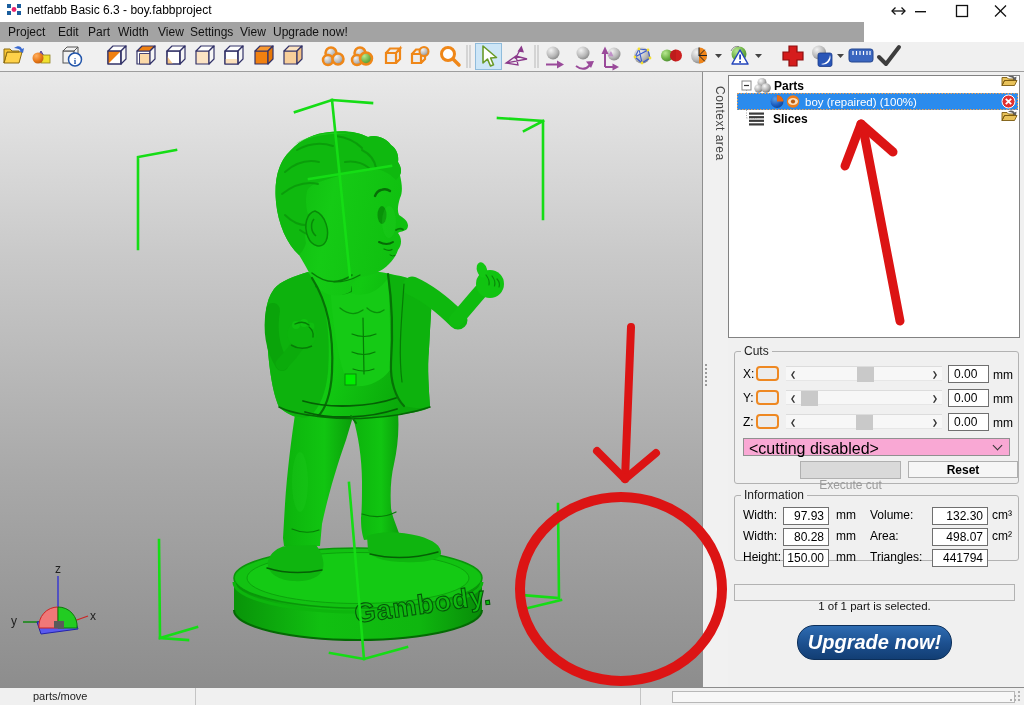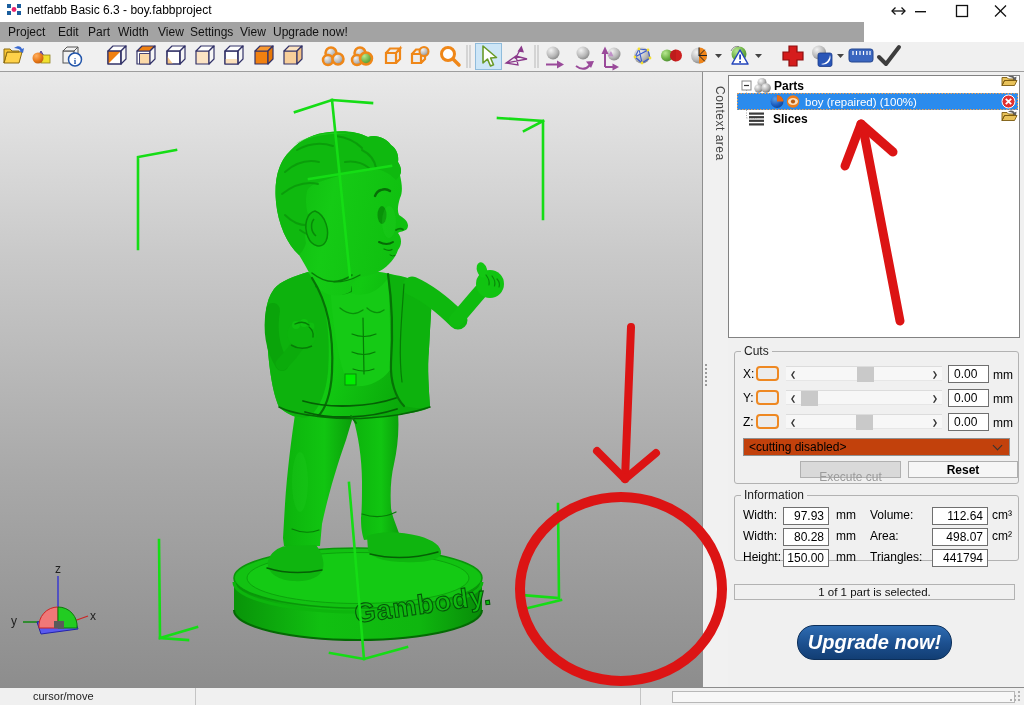--- a/index.html
+++ b/index.html
@@ -26,28 +26,28 @@
   #rpanel { position:absolute; left:728px; top:72px; width:296px; height:615px; background:#f0f0f0; }
   #tree { position:absolute; left:0px; top:3px; width:292px; height:263px; background:#fff; border:1px solid #828282; }
   .grpbox { position:absolute; border:1px solid #b2b2b2; border-radius:3px; }
   .grplabel { position:absolute; top:-8px; left:6px; background:#f0f0f0; padding:0 3px; font-size:12px; color:#222; }
   .cutbtn { width:23px; height:15px; background:#ececec; border:2px solid #ee8822; border-radius:4px; }
   .slider { width:156px; height:15px; background:#f7f7f7; border-top:1px solid #dcdcdc; border-bottom:1px solid #e6e6e6; }
   .slider .arr { position:absolute; top:2.5px; font-size:7.5px; color:#333; }
   .slider .thumb { position:absolute; top:0px; width:17px; height:15px; background:#c9c9c9; }
   .cutinp { width:41px; height:18px; background:#fff; border:1px solid #707070; font-size:12px; padding:1px 0 0 5px; }
   .mmlab { font-size:12px; }
-  #cutcombo { left:8px; top:86px; width:267px; height:18px; background:#c2410c; border:1px solid #909090; font-size:12px; padding:1px 0 0 5px; }
+  #cutcombo { left:8px; top:86px; width:267px; height:18px; background:#f9a8d4; border:1px solid #909090; font-size:16px; padding:1px 0 0 5px; }
   #combochev { position:absolute; right:8px; top:3px; width:7px; height:7px; border-right:1.8px solid #333; border-bottom:1.8px solid #333; transform:rotate(45deg); }
-  #execbtn { left:65px; top:109px; width:101px; height:17px; background:#d9d9d9; border:1px solid #b0b0b0; color:#9b9b9b; font-size:12px; text-align:center; padding-top:8px; }
+  #execbtn { left:65px; top:109px; width:101px; height:17px; background:#d9d9d9; border:1px solid #b0b0b0; color:#9b9b9b; font-size:12px; text-align:center; padding-top:16px; }
   #resetbtn { left:173px; top:109px; width:110px; height:17px; background:#f6f6f6; border:1px solid #b0b0b0; color:#000; font-size:12px; font-weight:bold; text-align:center; padding-top:1px; }
   .ilab { font-size:12px; }
   .iinp { width:46px; height:18px; background:#fff; border:1px solid #707070; font-size:12px; text-align:right; padding:1px 4px 0 0; }
   .iinp2 { width:56px; height:18px; background:#fff; border:1px solid #707070; font-size:12px; text-align:right; padding:1px 4px 0 0; }
-  #selbox { left:6px; top:512px; width:281px; height:16px; border:1px solid #b2b2b2; font-size:11.5px; text-align:center; padding-top:1px; color:#111; }
+  #selbox { left:6px; top:512px; width:281px; height:16px; border:1px solid #b2b2b2; font-size:11.5px; text-align:center; padding-top:15px; color:#111; }
   #upgbtn { left:69px; top:553px; width:155px; height:35px; border-radius:17px;
      background:linear-gradient(180deg,#2e6cb2,#1c4f8e 55%,#123e74); border:1px solid #0c2f5a;
      color:#fff; font-size:20px; font-weight:bold; font-style:italic; text-align:center; padding-top:5px; }
   
   #statusbar { position:absolute; left:0; top:687px; width:1024px; height:18px; background:#f0f0f0; border-top:1px solid #8c8c8c; font-size:11px; color:#222; }
 </style>
 </head>
 <body>
 <div id="app">
   <div id="titlebar">
@@ -529,31 +529,31 @@
       <div class="abs ilab" style="left:8px;top:54px">Height:</div>
       <div class="abs iinp" style="left:48px;top:11px">97.93</div>
       <div class="abs iinp" style="left:48px;top:32px">80.28</div>
       <div class="abs iinp" style="left:48px;top:53px">150.00</div>
       <div class="abs ilab" style="left:101px;top:12px">mm</div>
       <div class="abs ilab" style="left:101px;top:33px">mm</div>
       <div class="abs ilab" style="left:101px;top:54px">mm</div>
       <div class="abs ilab" style="left:135px;top:12px">Volume:</div>
       <div class="abs ilab" style="left:135px;top:33px">Area:</div>
       <div class="abs ilab" style="left:135px;top:54px">Triangles:</div>
-      <div class="abs iinp2" style="left:197px;top:11px">112.64</div>
+      <div class="abs iinp2" style="left:197px;top:11px">132.30</div>
       <div class="abs iinp2" style="left:197px;top:32px">498.07</div>
       <div class="abs iinp2" style="left:197px;top:53px">441794</div>
       <div class="abs ilab" style="left:257px;top:12px">cm³</div>
       <div class="abs ilab" style="left:257px;top:33px">cm²</div>
     </div>
     <div class="abs" id="selbox">1 of 1 part is selected.</div>
     <div class="abs" id="upgbtn">Upgrade now!</div>
   </div>
   <div id="statusbar">
-    <div class="abs" style="left:33px;top:2px">cursor/move</div>
+    <div class="abs" style="left:33px;top:2px">parts/move</div>
     <div class="abs" style="left:195px;top:0;width:1px;height:18px;background:#c4c4c4"></div>
     <div class="abs" style="left:640px;top:0;width:1px;height:18px;background:#c4c4c4"></div>
     <div class="abs" style="left:672px;top:3px;width:343px;height:12px;background:#f7f7f7;border:1px solid #b8b8b8"></div>
   </div>
   <svg class="abs" style="left:0;top:0;pointer-events:none" width="1024" height="705" viewBox="0 0 1024 705">
 
     <g fill="#9a9a9a">
       <rect x="705" y="364" width="2" height="2"></rect>
         <rect x="705" y="368" width="2" height="2"></rect>
       <rect x="705" y="372" width="2" height="2"></rect>

